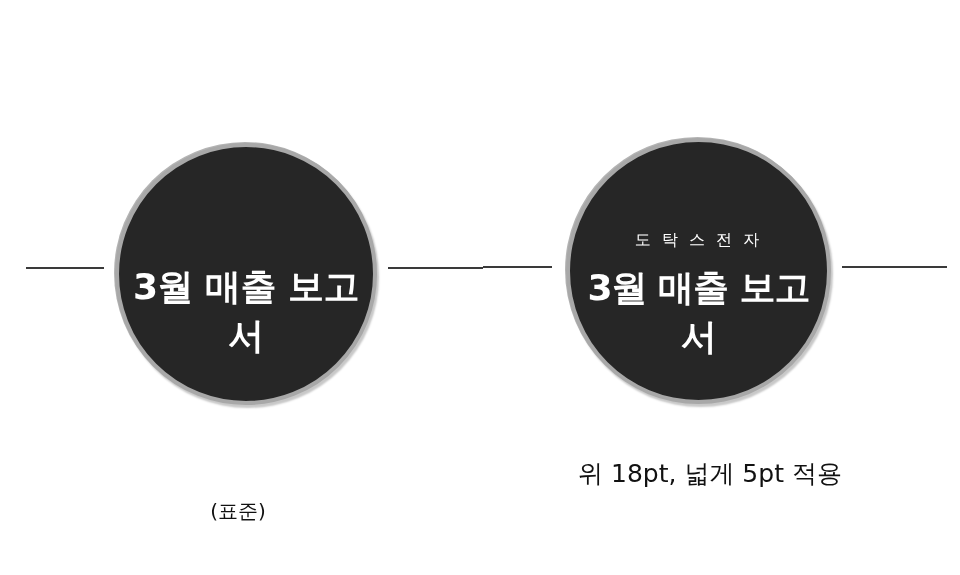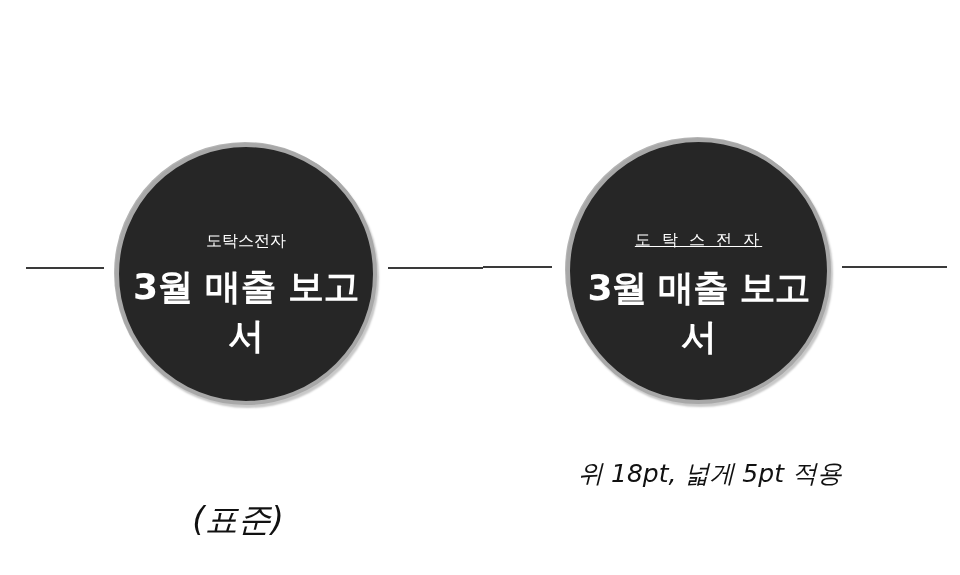--- a/index.html
+++ b/index.html
@@ -17,40 +17,39 @@
     }
     .circle .inner {
       position: absolute; left: 0; right: 0;
       text-align: center; color: #ffffff;
     }
     .sub { font-size: 16px; font-weight: normal; }
     .main { font-size: 36px; font-weight: bold; letter-spacing: -0.5px; }
 
     .caption {
       position: absolute; color: #111111; text-align: center;
-      font-family: "DejaVu Sans", sans-serif; font-style: italic;
+      font-family: "DejaVu Sans", sans-serif; 
     }
-    .cap-left { left: 178px; top: 498px; width: 120px; font-size: 33px; }
+    .cap-left { left: 178px; top: 498px; width: 120px; font-size: 20px; }
     .cap-right { left: 540px; top: 452px; width: 340px; font-size: 25px; line-height: 44px; }
   </style>
 </head>
 <body>
 
 <div class="hline" style="left:26px; top:267px; width:78px;"></div>
 <div class="hline" style="left:388px; top:267px; width:95px;"></div>
 
 <div class="circle" style="left:115px; top:143px; width:262px; height:262px;">
-  <div class="inner sub" style="top:84px;">도탁스전자</div>
   <div class="inner main" style="top:116px;">3월 매출 보고서</div>
 </div>
 
 <div class="hline" style="left:483px; top:266px; width:69px;"></div>
 <div class="hline" style="left:842px; top:266px; width:105px;"></div>
 
 <div class="circle" style="left:566px; top:138px; width:265px; height:266px;">
-  <div class="inner sub" style="top:88px; letter-spacing:3px;text-decoration:underline;">도 탁 스 전 자</div>
+  <div class="inner sub" style="top:88px; letter-spacing:3px;">도 탁 스 전 자</div>
   <div class="inner main" style="top:122px; letter-spacing:-1px;">3월 매출 보고서</div>
 </div>
 
 <div class="caption cap-left">(표준)</div>
 <div class="caption cap-right">
   <div>위 18pt, 넓게 5pt 적용</div>
 </div>
 
 </body></html>

